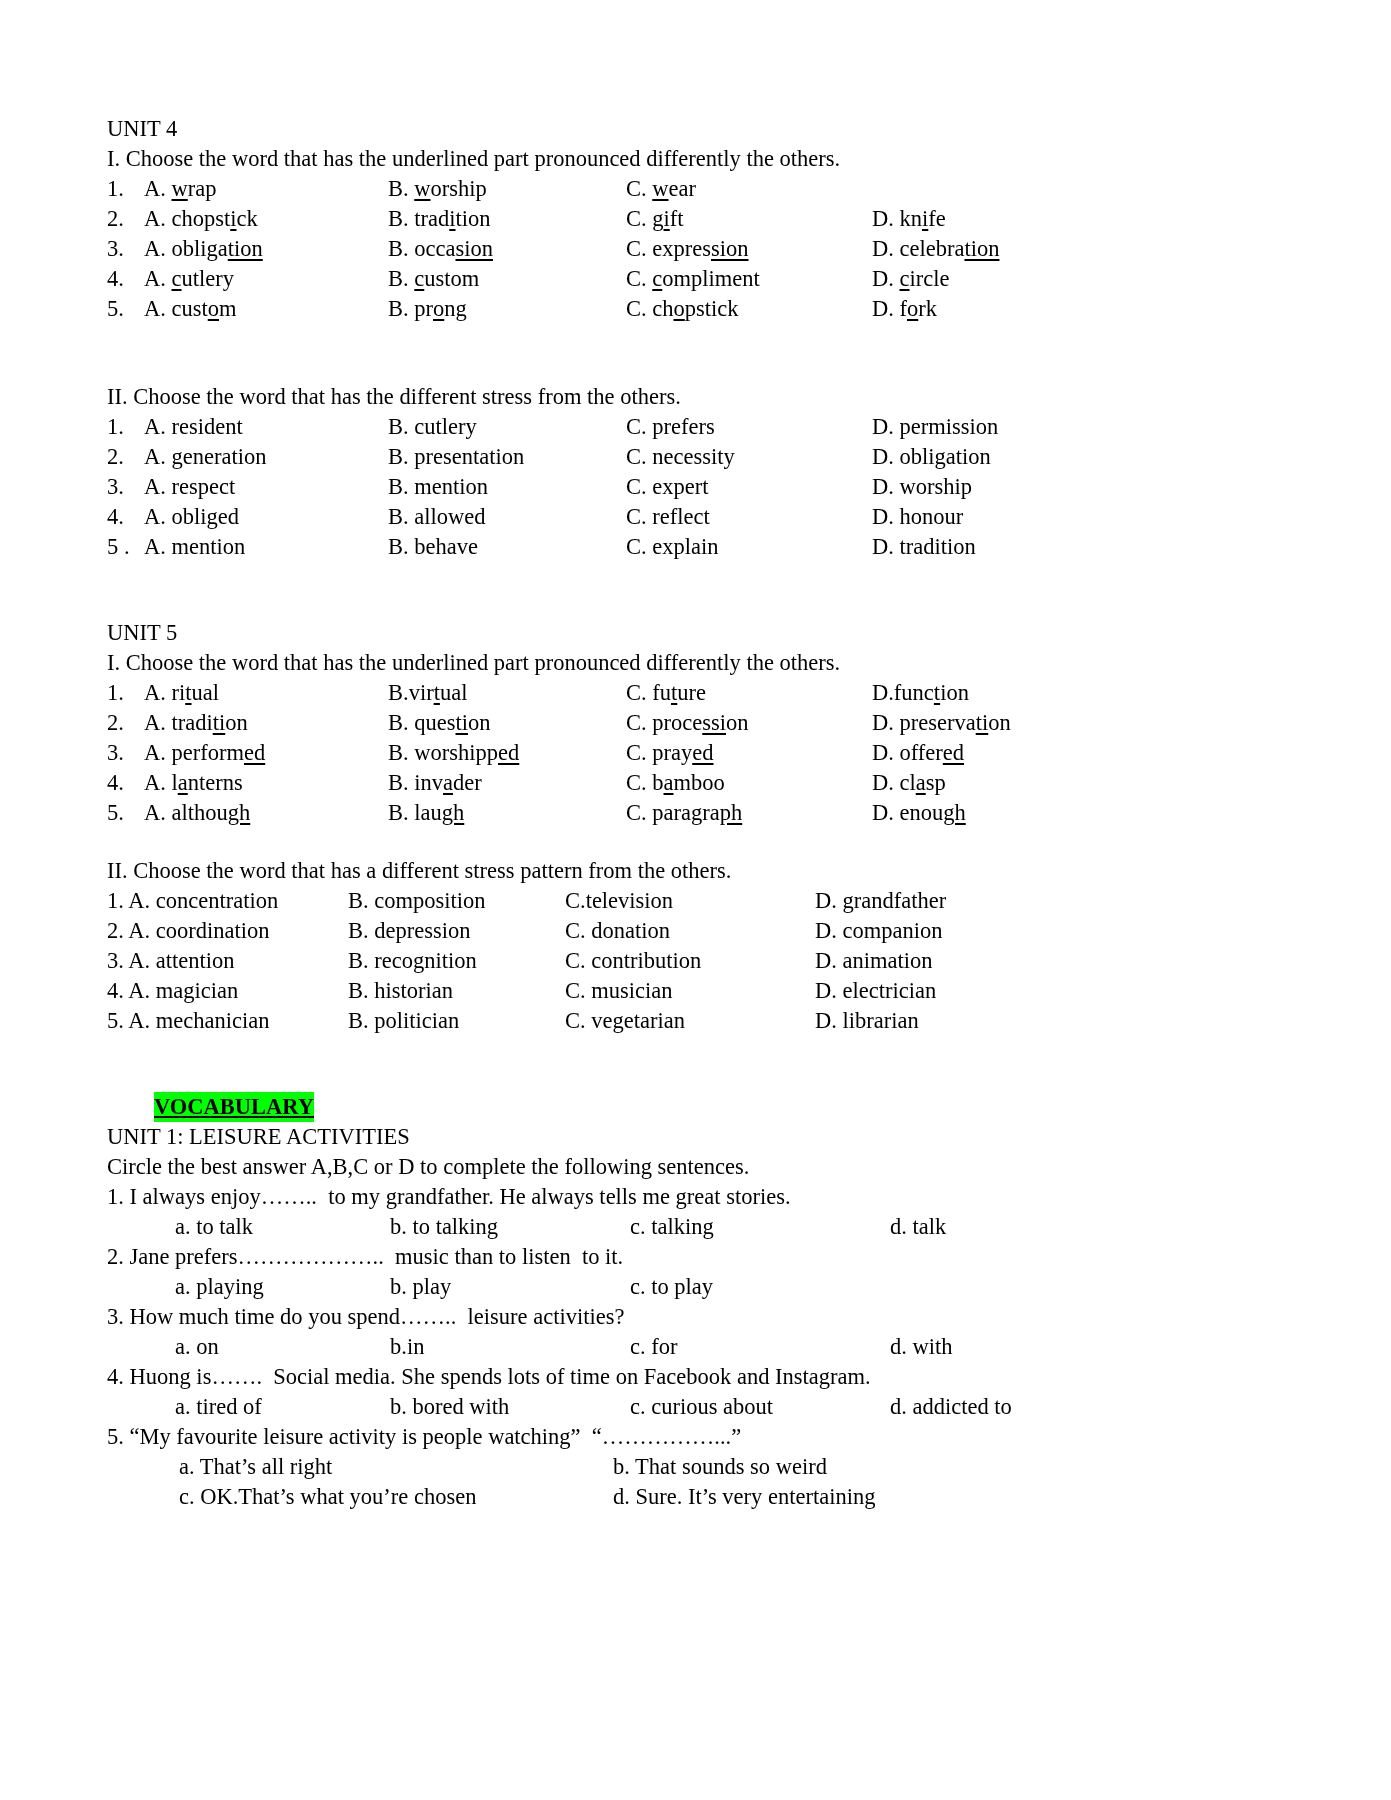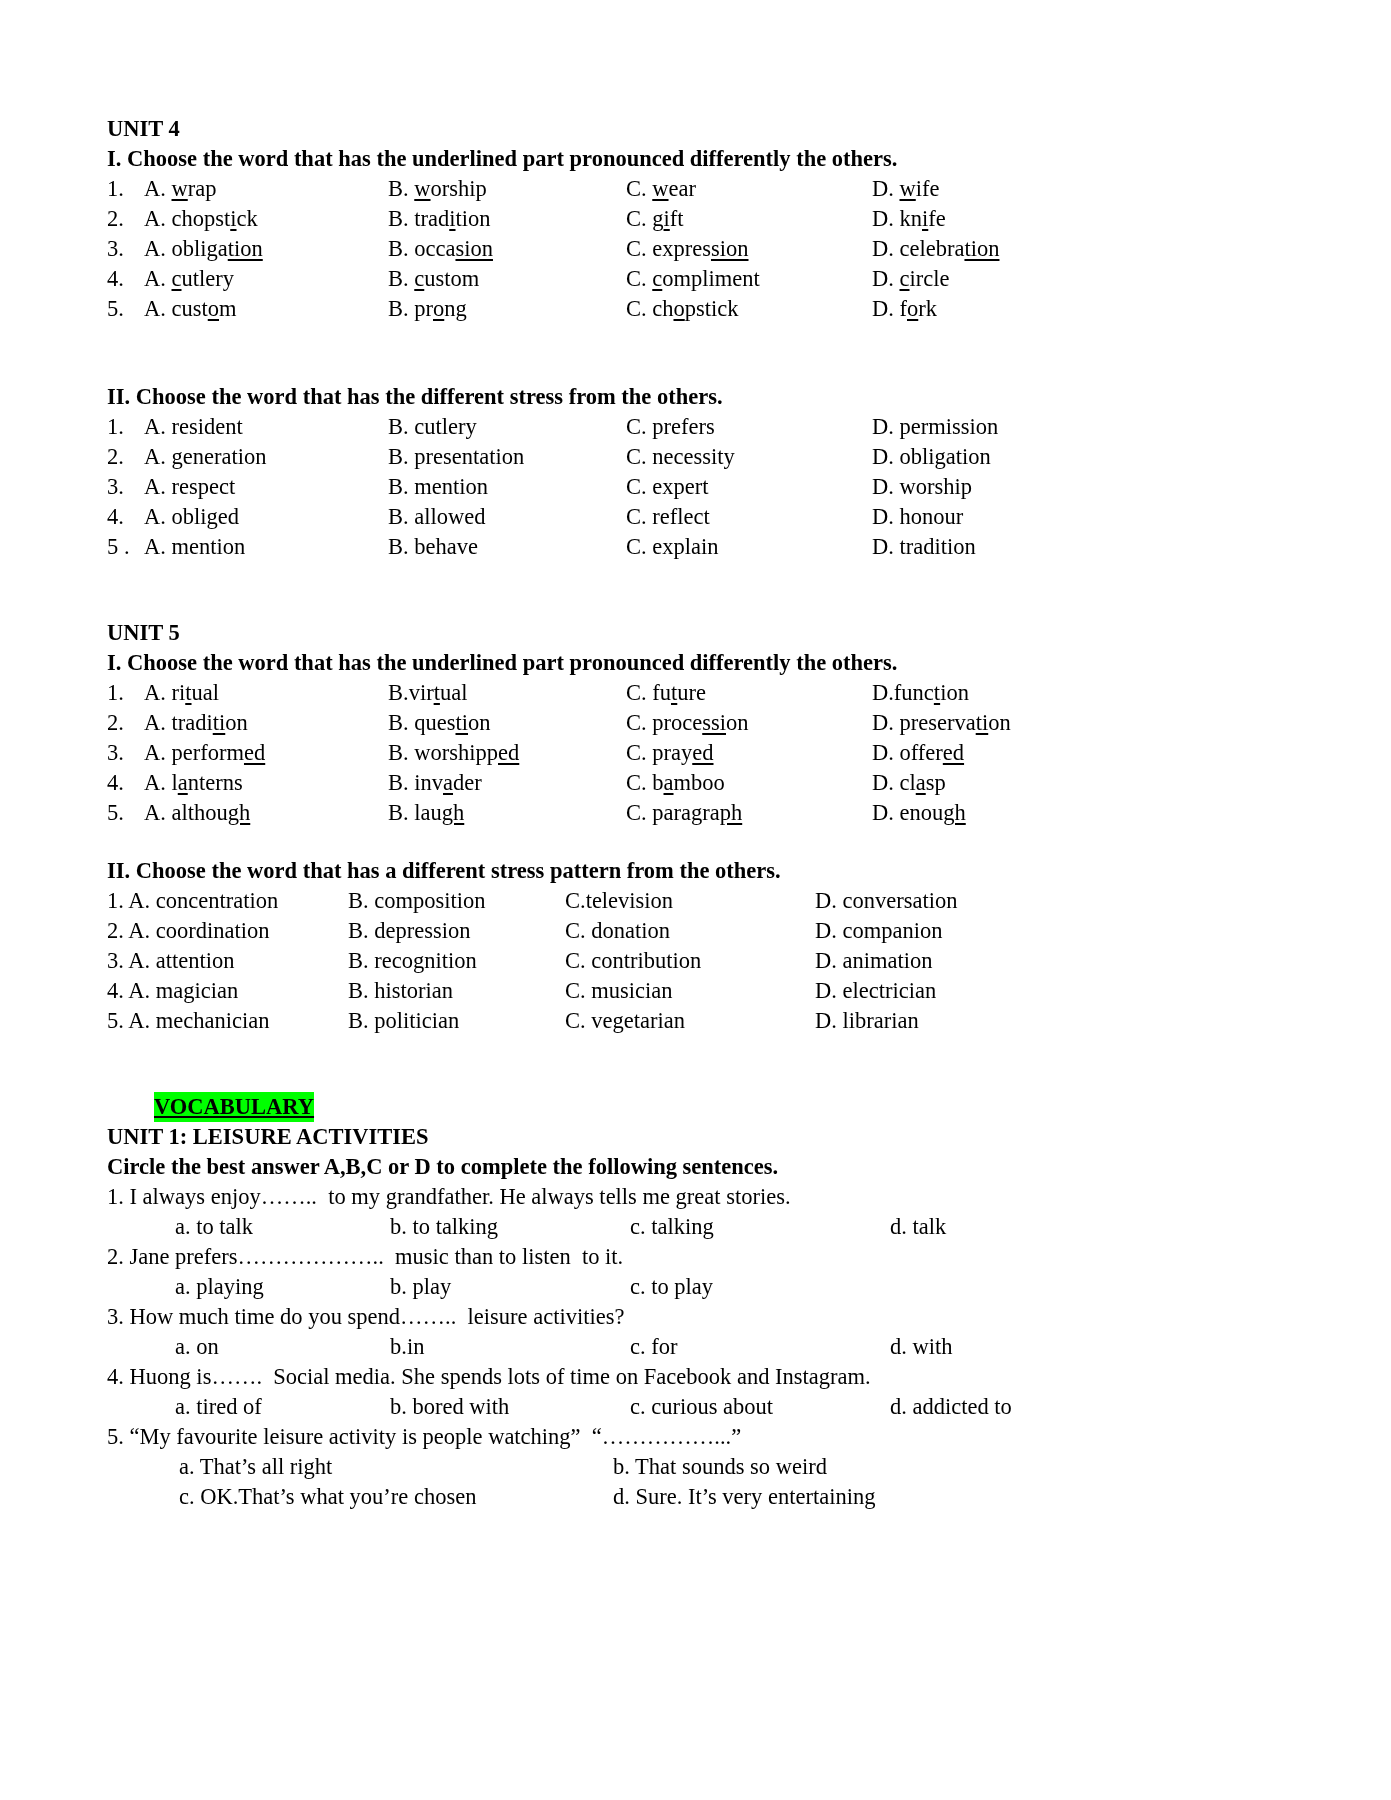--- a/index.html
+++ b/index.html
@@ -5,21 +5,21 @@
   * { box-sizing: border-box; }
   html, body { margin: 0; padding: 0; }
   body {
     width: 1391px; height: 1800px;
     background: #ffffff; color: #000000;
     font-family: "Liberation Serif", serif;
     overflow: hidden;
   }
   .page { padding: 114px 90px 0 107px; }
   .line { font-size: 22.5px; line-height: 30px; white-space: pre-wrap; }
-  .bold { font-weight: 700; }
+  .bold { font-weight: 400; }
   .mcq-row { display: grid; }
   .grid-a { grid-template-columns: 253px 210px 218px 1fr; gap: 28px; }
   .grid-b { grid-template-columns: 241px 217px 250px 1fr; }
   .qnum { display: inline-block; width: 37px; }
   .cell { white-space: pre-wrap; }
   .ans-row  { display: grid; grid-template-columns: 215px 240px 260px 1fr; padding-left: 68px; }
   .ans-row2 { display: grid; grid-template-columns: 426px 1fr; padding-left: 72px; gap: 8px; }
   .badge {
     display: inline-block;
     font-weight: 700;
@@ -30,21 +30,21 @@
 </style>
 </head>
 <body>
 
 <div class="page">
 
   <div id="units">
       <section>
         <div class="line bold">UNIT 4</div>
         <div class="line bold">I. Choose the word that has the underlined part pronounced differently the others.</div>
-        <div class="line mcq-row grid-a"><div class="cell"><span class="qnum">1.</span>A. <u>w</u>rap</div><div class="cell">B. <u>w</u>orship</div><div class="cell">C. <u>w</u>ear</div><div class="cell">D. <u>w</u>ife</div></div>
+        <div class="line mcq-row grid-a"><div class="cell"><span class="qnum">1.</span>A. <u>w</u>rap</div><div class="cell">B. <u>w</u>orship</div><div class="cell">C. <u>w</u>ear</div></div>
         <div class="line mcq-row grid-a"><div class="cell"><span class="qnum">2.</span>A. chopst<u>i</u>ck</div><div class="cell">B. trad<u>i</u>tion</div><div class="cell">C. g<u>i</u>ft</div><div class="cell">D. kn<u>i</u>fe</div></div>
         <div class="line mcq-row grid-a"><div class="cell"><span class="qnum">3.</span>A. obliga<u>tion</u></div><div class="cell">B. occa<u>sion</u></div><div class="cell">C. expres<u>sion</u></div><div class="cell">D. celebra<u>tion</u></div></div>
         <div class="line mcq-row grid-a"><div class="cell"><span class="qnum">4.</span>A. <u>c</u>utlery</div><div class="cell">B. <u>c</u>ustom</div><div class="cell">C. <u>c</u>ompliment</div><div class="cell">D. <u>c</u>ircle</div></div>
         <div class="line mcq-row grid-a"><div class="cell"><span class="qnum">5.</span>A. cust<u>o</u>m</div><div class="cell">B. pr<u>o</u>ng</div><div class="cell">C. ch<u>o</u>pstick</div><div class="cell">D. f<u>o</u>rk</div></div>
         <div class="spacer" style="height: 58px;"></div>
         <div class="line bold">II. Choose the word that has the different stress from the others.</div>
         <div class="line mcq-row grid-a"><div class="cell"><span class="qnum">1.</span>A. resident</div><div class="cell">B. cutlery</div><div class="cell">C. prefers</div><div class="cell">D. permission</div></div>
         <div class="line mcq-row grid-a"><div class="cell"><span class="qnum">2.</span>A. generation</div><div class="cell">B. presentation</div><div class="cell">C. necessity</div><div class="cell">D. obligation</div></div>
         <div class="line mcq-row grid-a"><div class="cell"><span class="qnum">3.</span>A. respect</div><div class="cell">B. mention</div><div class="cell">C. expert</div><div class="cell">D. worship</div></div>
         <div class="line mcq-row grid-a"><div class="cell"><span class="qnum">4.</span>A. obliged</div><div class="cell">B. allowed</div><div class="cell">C. reflect</div><div class="cell">D. honour</div></div>
@@ -54,21 +54,21 @@
       <section>
         <div class="line bold">UNIT 5</div>
         <div class="line bold">I. Choose the word that has the underlined part pronounced differently the others.</div>
         <div class="line mcq-row grid-a"><div class="cell"><span class="qnum">1.</span>A. ri<u>t</u>ual</div><div class="cell">B.vir<u>t</u>ual</div><div class="cell">C. fu<u>t</u>ure</div><div class="cell">D.func<u>t</u>ion</div></div>
         <div class="line mcq-row grid-a"><div class="cell"><span class="qnum">2.</span>A. tradi<u>ti</u>on</div><div class="cell">B. ques<u>ti</u>on</div><div class="cell">C. proce<u>ssi</u>on</div><div class="cell">D. preserva<u>ti</u>on</div></div>
         <div class="line mcq-row grid-a"><div class="cell"><span class="qnum">3.</span>A. perform<u>ed</u></div><div class="cell">B. worshipp<u>ed</u></div><div class="cell">C. pray<u>ed</u></div><div class="cell">D. offer<u>ed</u></div></div>
         <div class="line mcq-row grid-a"><div class="cell"><span class="qnum">4.</span>A. l<u>a</u>nterns</div><div class="cell">B. inv<u>a</u>der</div><div class="cell">C. b<u>a</u>mboo</div><div class="cell">D. cl<u>a</u>sp</div></div>
         <div class="line mcq-row grid-a"><div class="cell"><span class="qnum">5.</span>A. althou<u>gh</u></div><div class="cell">B. lau<u>gh</u></div><div class="cell">C. paragra<u>ph</u></div><div class="cell">D. enou<u>gh</u></div></div>
         <div class="spacer" style="height: 28px;"></div>
         <div class="line bold">II. Choose the word that has a different stress pattern from the others.</div>
-        <div class="line mcq-row grid-b"><div class="cell">1. A. concentration</div><div class="cell">B. composition</div><div class="cell">C.television</div><div class="cell">D. conversation</div></div>
+        <div class="line mcq-row grid-b"><div class="cell">1. A. concentration</div><div class="cell">B. composition</div><div class="cell">C.television</div><div class="cell">D. grandfather</div></div>
         <div class="line mcq-row grid-b"><div class="cell">2. A. coordination</div><div class="cell">B. depression</div><div class="cell">C. donation</div><div class="cell">D. companion</div></div>
         <div class="line mcq-row grid-b"><div class="cell">3. A. attention</div><div class="cell">B. recognition</div><div class="cell">C. contribution</div><div class="cell">D. animation</div></div>
         <div class="line mcq-row grid-b"><div class="cell">4. A. magician</div><div class="cell">B. historian</div><div class="cell">C. musician</div><div class="cell">D. electrician</div></div>
         <div class="line mcq-row grid-b"><div class="cell">5. A. mechanician</div><div class="cell">B. politician</div><div class="cell">C. vegetarian</div><div class="cell">D. librarian</div></div>
         <div class="spacer" style="height: 56px;"></div>
       </section>
     </div>
 
   <div>
     <div class="line"><span class="badge" style="background: rgb(0, 255, 0); margin-left: 47px;">VOCABULARY</span></div>

